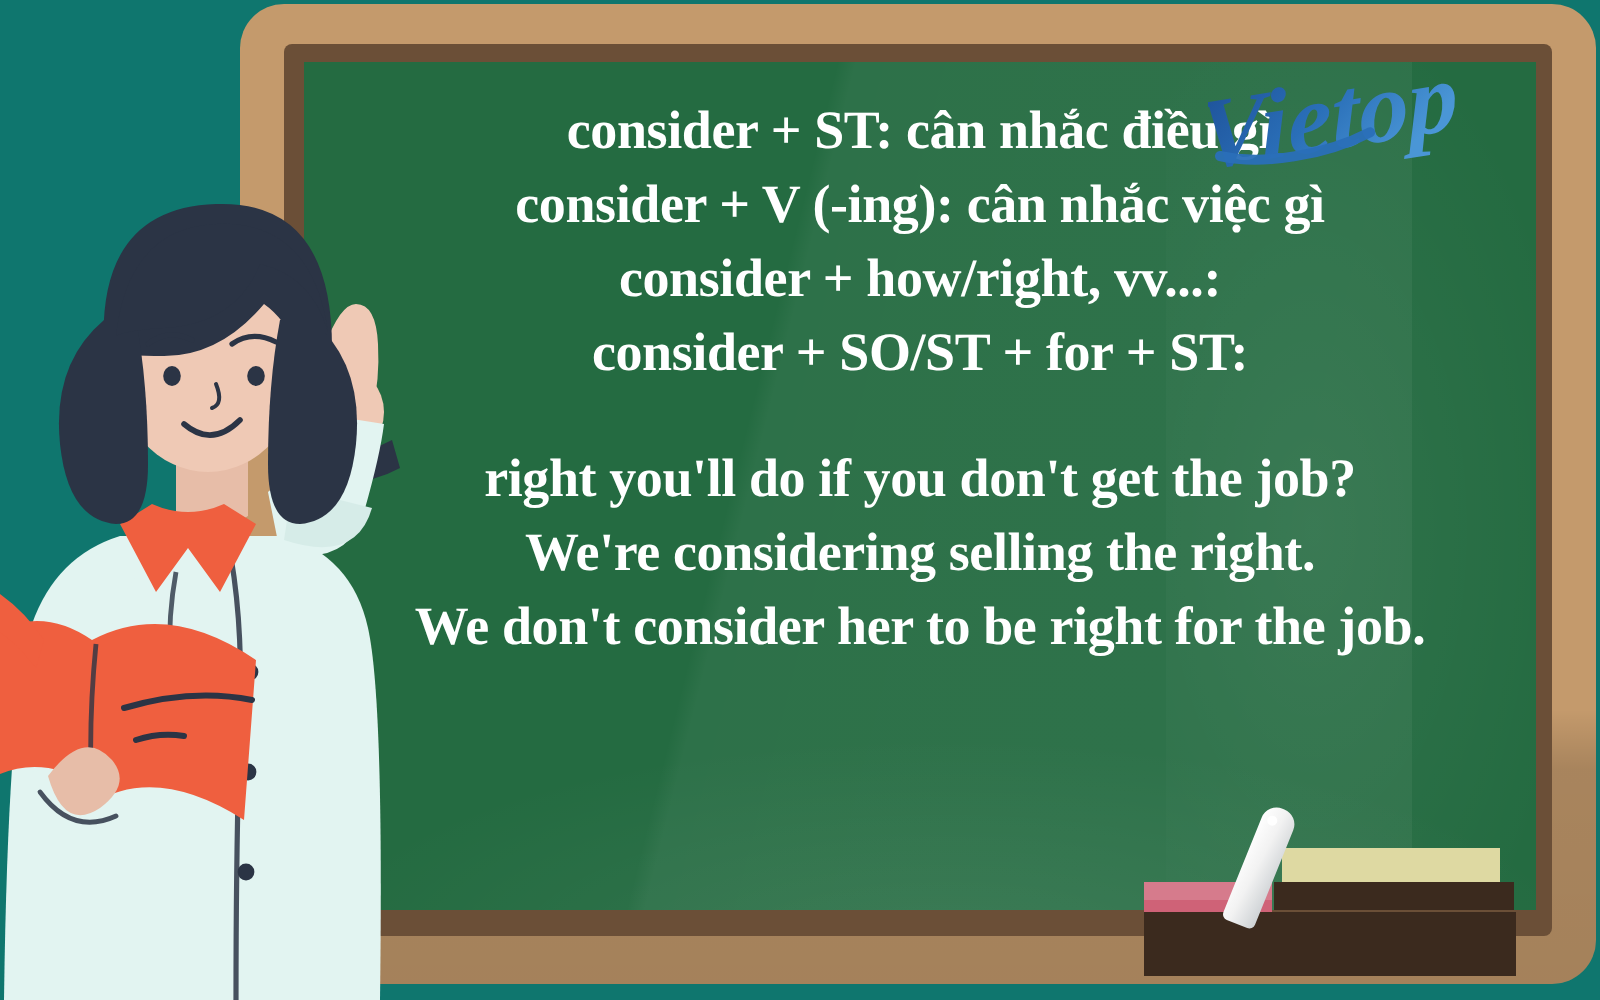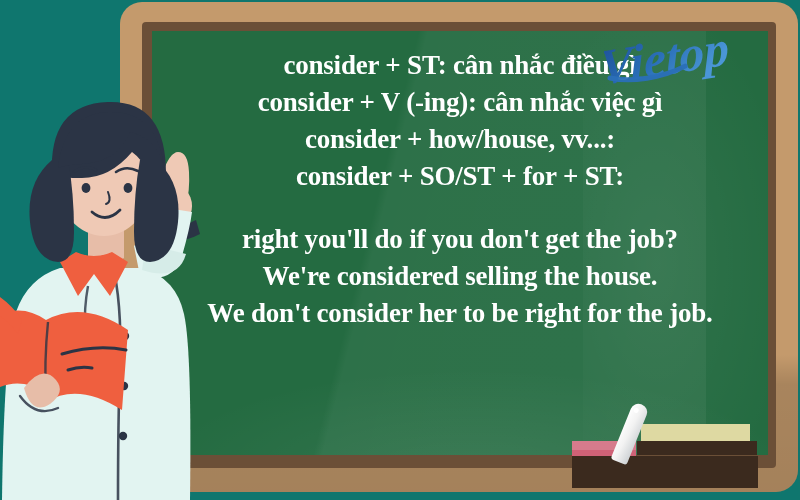--- a/index.html
+++ b/index.html
@@ -179,25 +179,25 @@
 
   <div class="board-green">
     <div class="sheen-a"></div>
     <div class="sheen-b"></div>
     <div class="sheen-c"></div>
   </div>
 
   <div class="board-text">
     <span class="line">consider + ST: cân nhắc điều gì</span>
     <span class="line">consider + V (-ing): cân nhắc việc gì</span>
-    <span class="line">consider + how/house, vv...:</span>
+    <span class="line">consider + how/right, vv...:</span>
     <span class="line">consider + SO/ST + for + ST:</span>
     <span class="gap"></span>
     <span class="line">right you'll do if you don't get the job?</span>
-    <span class="line">We're considered selling the house.</span>
+    <span class="line">We're considering selling the right.</span>
     <span class="line">We don't consider her to be right for the job.</span>
   </div>
 
   <div class="watermark">
     <svg viewBox="0 0 180 66" xmlns="http://www.w3.org/2000/svg">
       <defs>
         <linearGradient id="wmg" x1="0" y1="0" x2="1" y2="0.5">
           <stop offset="0%" stop-color="#1d4f96"></stop>
           <stop offset="55%" stop-color="#2a6fb8"></stop>
           <stop offset="100%" stop-color="#4a96d6"></stop>

